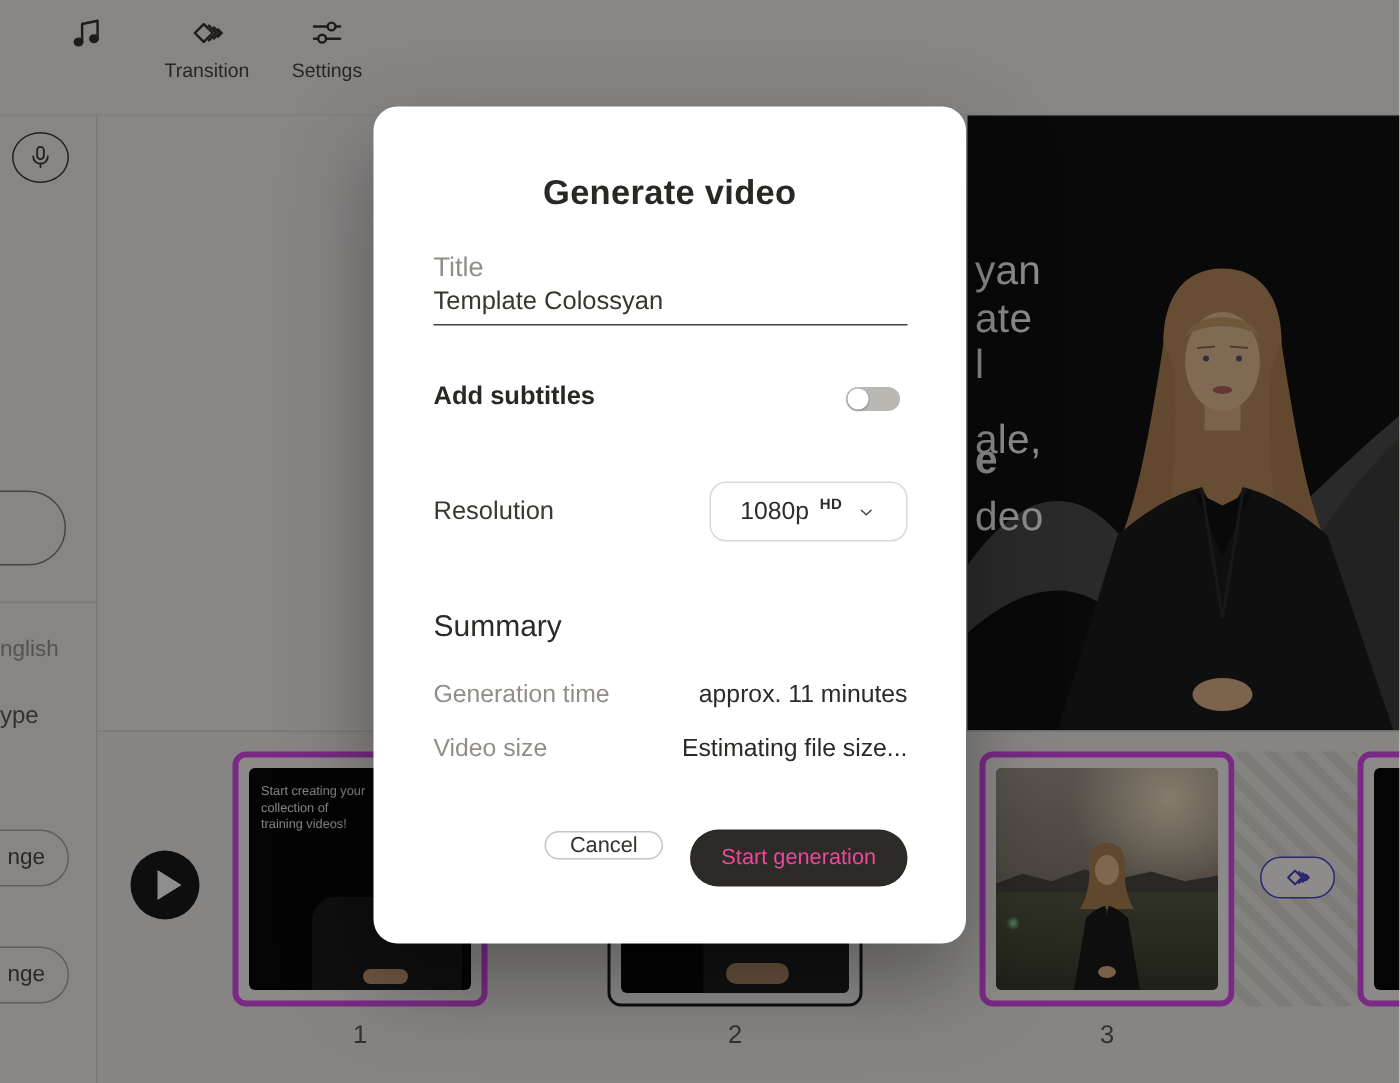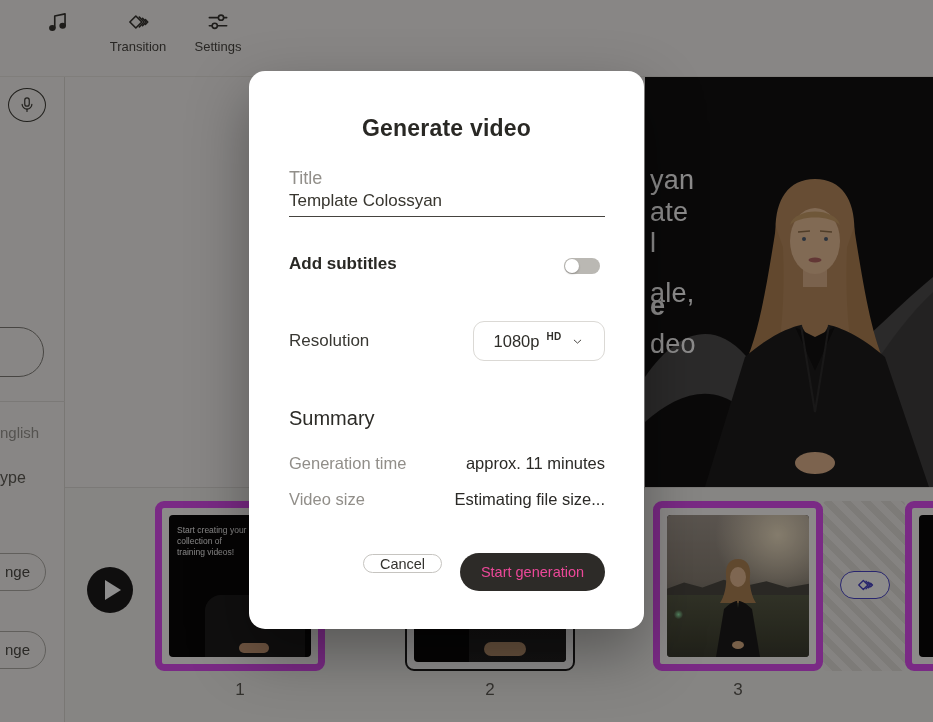--- a/index.html
+++ b/index.html
@@ -34,21 +34,21 @@
   .preview { position:absolute; left:645px; top:77px; width:288px; height:410px; background:#0b0b0b; overflow:hidden; }
   .waves { position:absolute; left:0; top:0; width:288px; height:410px; }
   .frag { position:absolute; left:5px; font-size:27px; color:#fbfbfb; letter-spacing:.2px; }
   .f0{top:88px;} .f1{top:120px;} .f2{top:151px;} .f3{top:183px;margin-top:18px;} .f4{top:214px; font-weight:700;} .f5{top:252px;}
   .presenter { position:absolute; left:0; bottom:0; width:288px; height:320px; }
 
   
   .timeline { position:absolute; left:65px; top:487px; width:868px; height:235px; background:#efeeeb; border-top:1px solid #dad8d4; }
   .play-btn { position:absolute; left:22px; top:79px; width:46px; height:46px; border-radius:50%; background:#141414; cursor:pointer; }
   .play-btn .tri { position:absolute; left:18px; top:13px; width:0; height:0; border-left:16px solid #fff; border-top:10px solid transparent; border-bottom:10px solid transparent; }
-  .card { position:absolute; top:13px; width:170px; height:170px; background:#f9f8f6; border:7px solid #d946ef; border-radius:9px; padding:7px; cursor:pointer; }
+  .card { position:absolute; top:13px; width:170px; height:170px; background:#f9f8f6; border:4px solid #d946ef; border-radius:9px; padding:7px; cursor:pointer; }
   .card-img { position:relative; width:100%; height:100%; border-radius:4px; overflow:hidden; background:#000; }
   .c1 { left:90px; } .c2 { left:340px; border:2px solid #161616; background:#ffffff; } .c3 { left:588px; } .c4 { left:840px; }
   .thumb-caption { position:absolute; left:8px; top:10px; font-size:8.5px; line-height:11px; color:#e9e9e9; }
   .t1-person { position:absolute; right:6px; bottom:0; width:100px; height:62px; background:#161616; border-radius:16px 16px 0 0; }
   .t1-hands { position:absolute; right:42px; bottom:4px; width:30px; height:10px; background:#c69873; border-radius:5px; }
   .t2-person { position:absolute; left:36%; right:0; top:0; bottom:0; background:linear-gradient(180deg,#0d0d0d 0%,#151515 60%,#1a1a1a 100%); }
   .t2-hands { position:absolute; left:46%; bottom:6px; width:42px; height:14px; background:#b8906b; border-radius:7px; }
   .t3-sky { position:absolute; inset:0; background:radial-gradient(circle at 78% 14%, rgba(240,226,196,.95) 0%, rgba(240,226,196,0) 38%), linear-gradient(180deg,#9d948a 0%,#867e72 45%,#6e6a60 60%,#5a584e 100%); }
   .t3-mountains { position:absolute; left:0; top:40%; width:100%; height:20%; background:#45443c; clip-path:polygon(0 60%,12% 38%,25% 55%,40% 28%,55% 50%,70% 33%,85% 55%,100% 42%,100% 100%,0 100%); }
   .t3-field { position:absolute; left:0; bottom:0; width:100%; height:44%; background:linear-gradient(180deg,#515540 0%,#3c3f2e 70%,#33352a 100%); }

